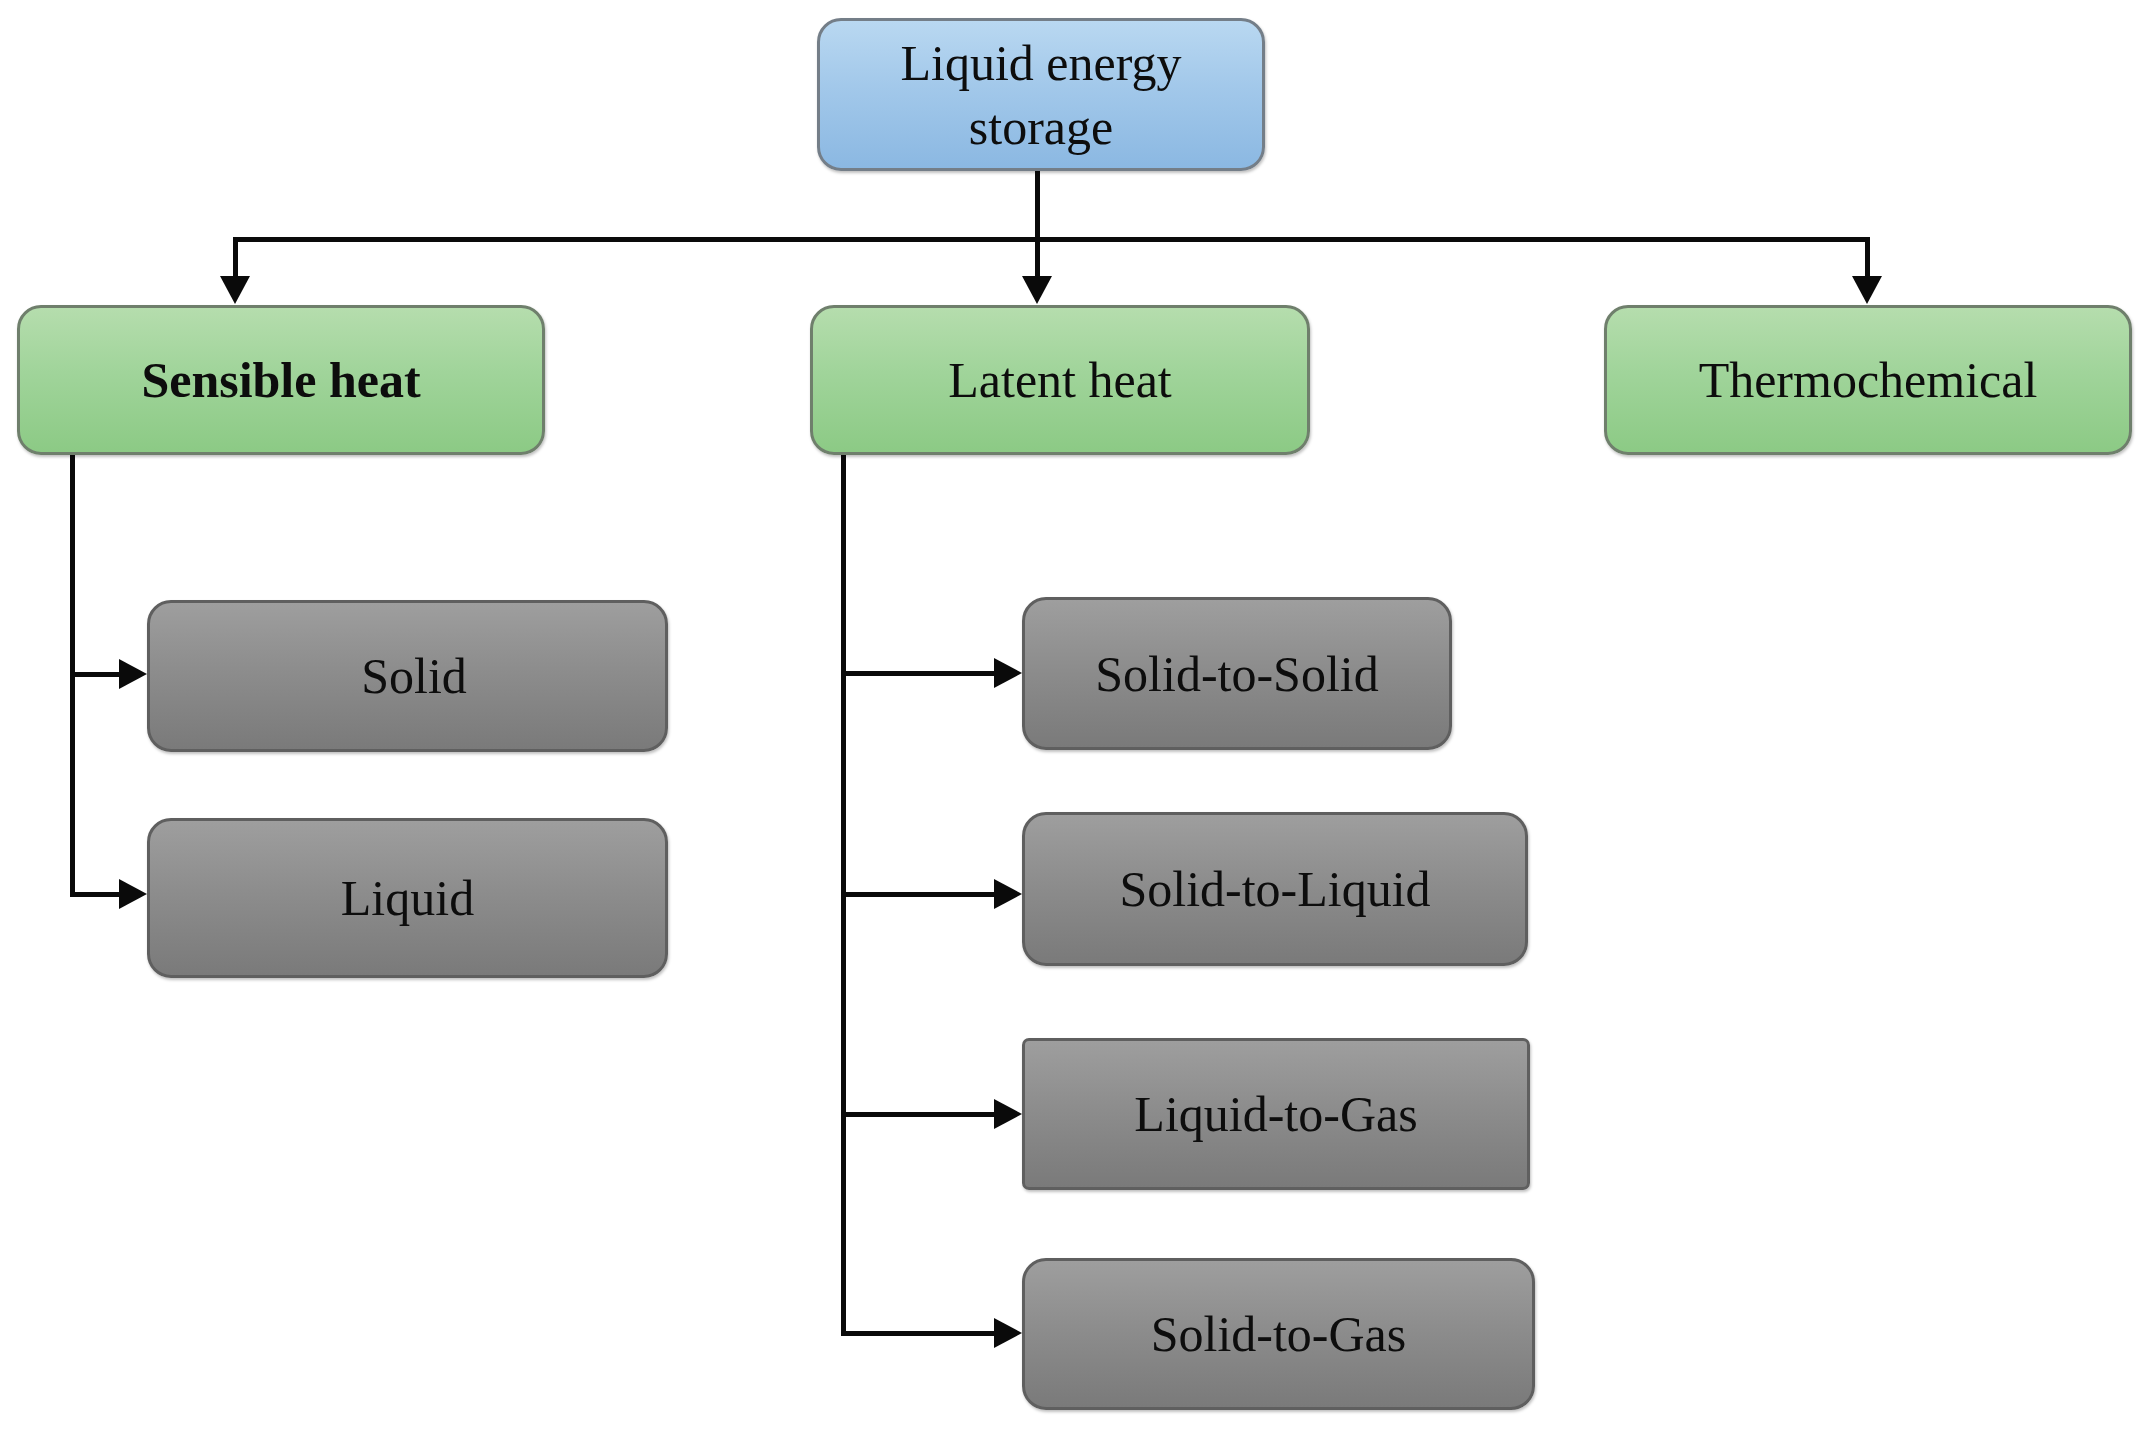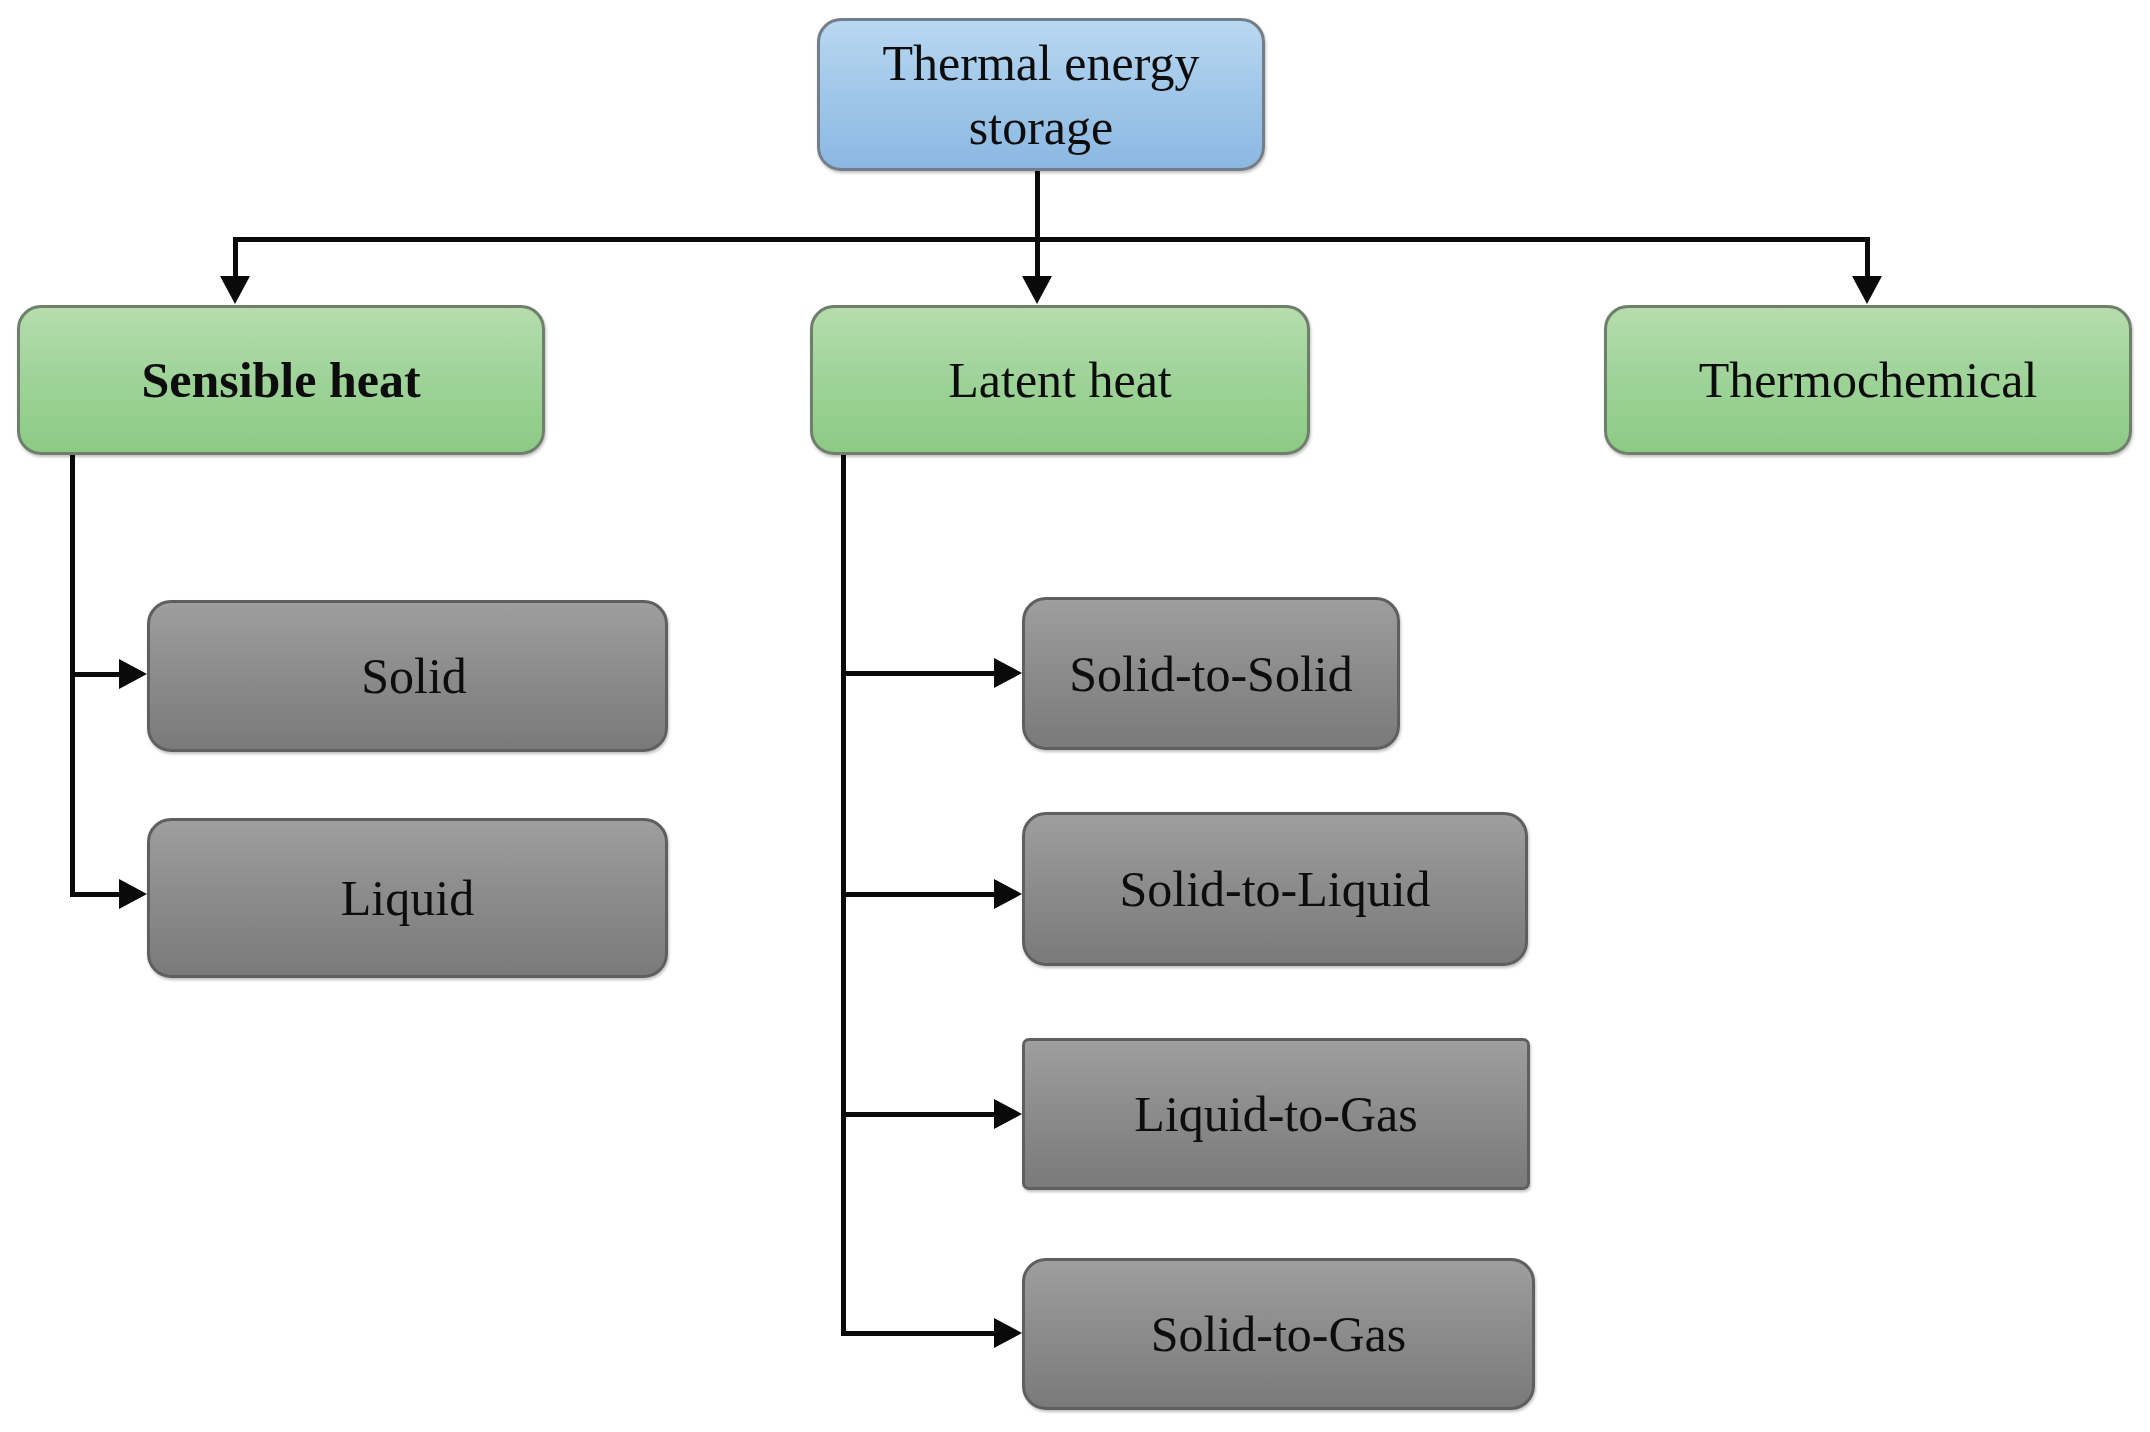--- a/index.html
+++ b/index.html
@@ -61,21 +61,21 @@
     border-bottom: 15px solid transparent;
     border-left: 28px solid #0a0a0a;
   }
   
   #node-root           { left: 817px;  top: 18px;   width: 448px; height: 153px; }
   #node-sensible       { left: 17px;   top: 305px;  width: 528px; height: 150px; font-weight: bold; }
   #node-latent         { left: 810px;  top: 305px;  width: 500px; height: 150px; }
   #node-thermochemical { left: 1604px; top: 305px;  width: 528px; height: 150px; }
   #node-solid          { left: 147px;  top: 600px;  width: 521px; height: 152px; padding-left: 35px; }
   #node-liquid         { left: 147px;  top: 818px;  width: 521px; height: 160px; }
-  #node-sts            { left: 1022px; top: 597px;  width: 378px; height: 153px; }
+  #node-sts            { left: 1022px; top: 597px;  width: 430px; height: 153px; }
   #node-stl            { left: 1022px; top: 812px;  width: 506px; height: 154px; }
   #node-ltg            { left: 1022px; top: 1038px; width: 508px; height: 152px; border-radius: 7px; }
   #node-stg            { left: 1022px; top: 1258px; width: 513px; height: 152px; }
 </style>
 </head>
 <body>
 
 <div id="canvas">
 
   <div class="vline" style="left:1035px; top:171px;  height:69px;"></div>
@@ -106,21 +106,21 @@
   <div class="hline" style="left:841px; top:892px; width:155px;"></div>
   <div class="arrow-right" style="left:994px; top:879px;"></div>
 
   <div class="hline" style="left:841px; top:1112px; width:155px;"></div>
   <div class="arrow-right" style="left:994px; top:1099px;"></div>
 
   <div class="hline" style="left:841px; top:1331px; width:155px;"></div>
   <div class="arrow-right" style="left:994px; top:1318px;"></div>
 
   <div id="node-root" class="box blue">
-    <span>Thermal energy storage</span>
+    <span>Liquid energy storage</span>
   </div>
 
   <div id="node-sensible" class="box green">
     <span>Sensible heat</span>
   </div>
 
   <div id="node-latent" class="box green">
     <span>Latent heat</span>
   </div>
 

